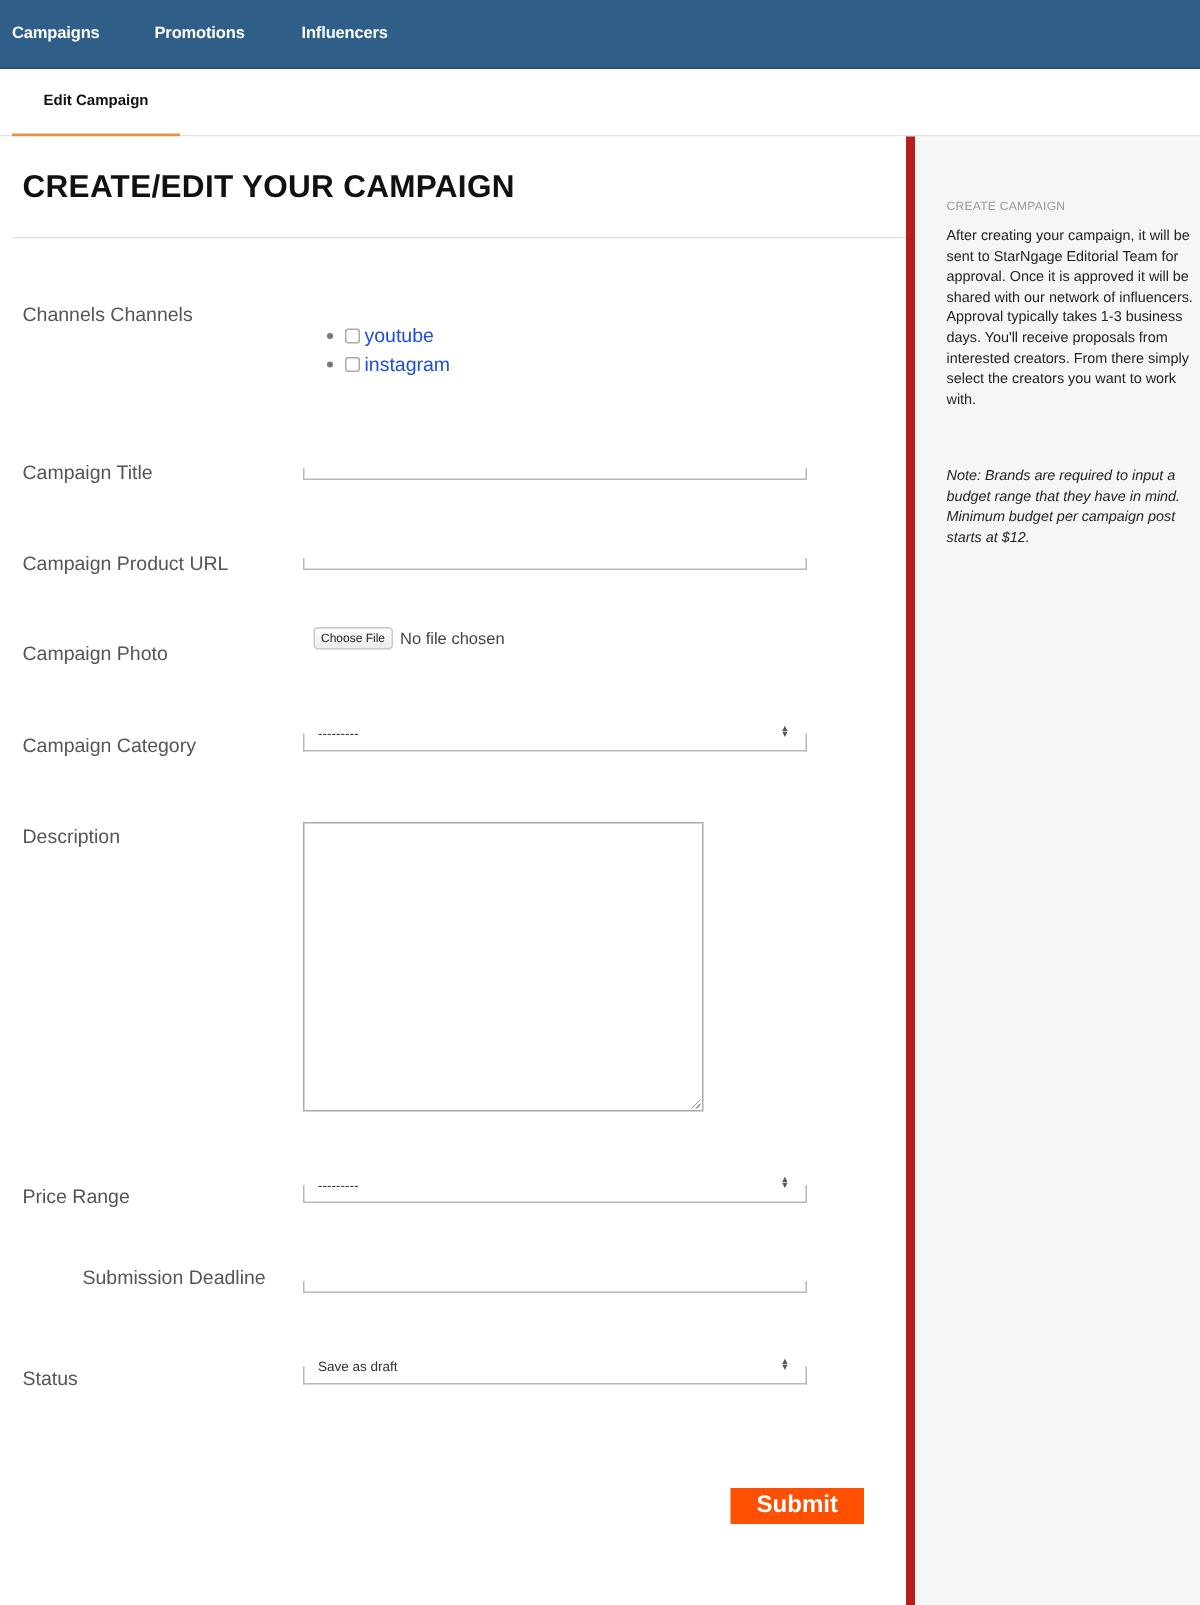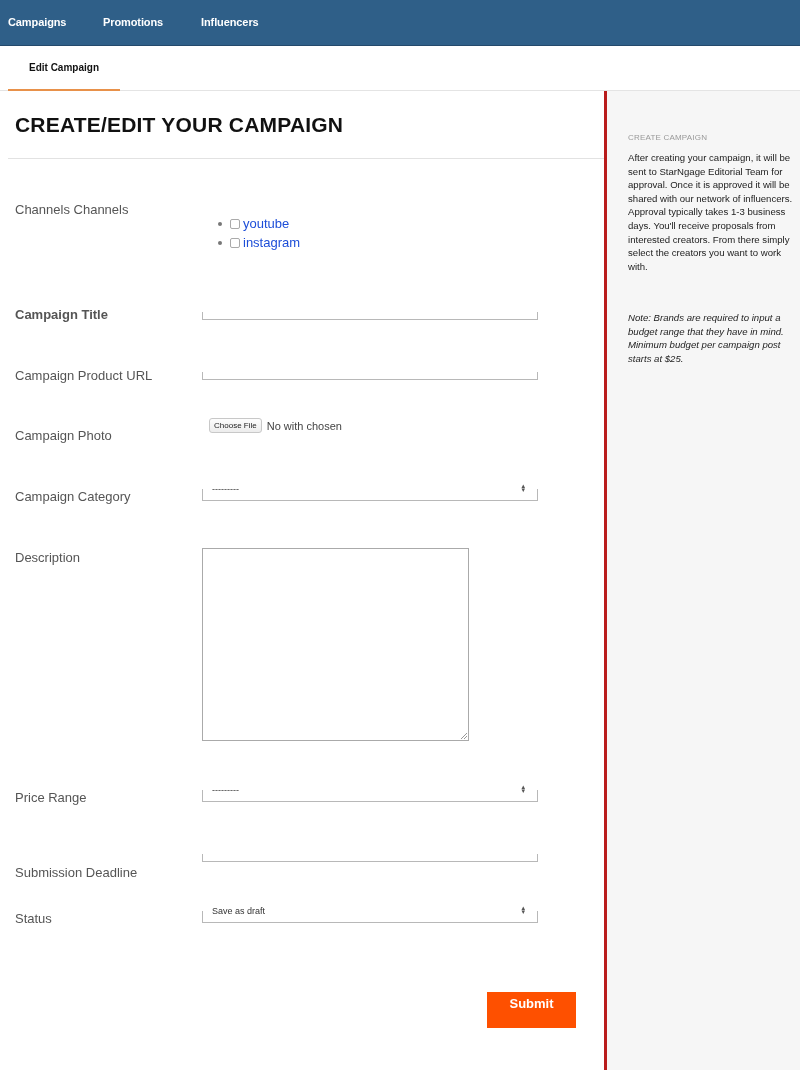--- a/index.html
+++ b/index.html
@@ -74,28 +74,28 @@
     .textarea {
       position: absolute; left: 202px; top: 457px; width: 267px; height: 193px;
       border: 1px solid #aaa; background: #fff; cursor: text;
     }
     .textarea .grip {
       position: absolute; right: 1px; bottom: 1px; width: 6px; height: 6px;
       background: linear-gradient(135deg, transparent 45%, #999 46%, #999 54%, transparent 55%, transparent 70%, #999 71%, #999 79%, transparent 80%);
     }
 
     .submit {
-      position: absolute; left: 487px; top: 901px; width: 89px; height: 36px;
-      background: #fe5000; color: #fff; font-size: 13px; font-weight: bold;
+      position: absolute; left: 487px; top: 901px; width: 89px; height: 24px;
+      background: #fe5000; color: #fff; font-size: 16px; font-weight: bold;
       text-align: center; line-height: 24px; cursor: pointer; border: none;
     }
 
     .sidebar {
       position: absolute; left: 604px; top: 91px; width: 196px; height: 979px;
-      background: #f6f6f6; border-left: 3px solid #b91c1c;
+      background: #f6f6f6; border-left: 6px solid #b91c1c;
     }
     .sidebar .heading {
       position: absolute; left: 21px; top: 42px; font-size: 8px; color: #999; letter-spacing: 0.2px;
     }
     .sidebar .body {
       position: absolute; left: 21px; top: 60px; width: 170px; font-size: 9.6px; line-height: 13.6px; color: #222;
     }
     .sidebar .note {
       position: absolute; left: 21px; top: 220px; width: 170px; font-size: 9.6px; line-height: 13.6px;
       color: #222; font-style: italic;
@@ -127,59 +127,59 @@
       <span class="cb"></span>
       <span>youtube</span>
     </li>
     <li>
       <span class="bullet"></span>
       <span class="cb"></span>
       <span>instagram</span>
     </li>
   </ul>
 
-  <div class="label" style="top:216px;font-weight:bold;">Campaign Title</div>
+  <div class="label" style="top:216px;">Campaign Title</div>
   <div class="line-input" style="top:221px;"></div>
 
   <div class="label" style="top:277px;">Campaign Product URL</div>
   <div class="line-input" style="top:281px;"></div>
 
   <div class="label" style="top:337px;">Campaign Photo</div>
   <div class="file-row">
     <span class="file-btn">Choose File</span>
-    <span class="file-status">No with chosen</span>
+    <span class="file-status">No file chosen</span>
   </div>
 
   <div class="label" style="top:398px;">Campaign Category</div>
   <div class="select" style="top:398px;">
     <span class="val">---------</span>
     <span class="arrows">▴<br>▾</span>
   </div>
 
   <div class="label" style="top:459px;">Description</div>
   <div class="textarea">
     <span></span>
     <span class="grip"></span>
   </div>
 
   <div class="label" style="top:699px;">Price Range</div>
   <div class="select" style="top:699px;">
     <span class="val">---------</span>
     <span class="arrows">▴<br>▾</span>
   </div>
 
-  <div class="label" style="top:774px;">Submission Deadline</div>
+  <div class="label" style="top:753px;margin-left:40px;">Submission Deadline</div>
   <div class="line-input" style="top:763px;"></div>
 
   <div class="label" style="top:820px;">Status</div>
   <div class="select" style="top:820px;">
     <span class="val">Save as draft</span>
     <span class="arrows">▴<br>▾</span>
   </div>
 
   <div class="submit">Submit</div>
 </div>
 
 <aside class="sidebar">
   <div class="heading">CREATE CAMPAIGN</div>
   <p class="body">After creating your campaign, it will be sent to StarNgage Editorial Team for approval. Once it is approved it will be shared with our network of influencers. Approval typically takes 1-3 business days. You'll receive proposals from interested creators. From there simply select the creators you want to work with.</p>
-  <p class="note">Note: Brands are required to input a budget range that they have in mind. Minimum budget per campaign post starts at $25.</p>
+  <p class="note">Note: Brands are required to input a budget range that they have in mind. Minimum budget per campaign post starts at $12.</p>
 </aside>
 
 </body></html>

